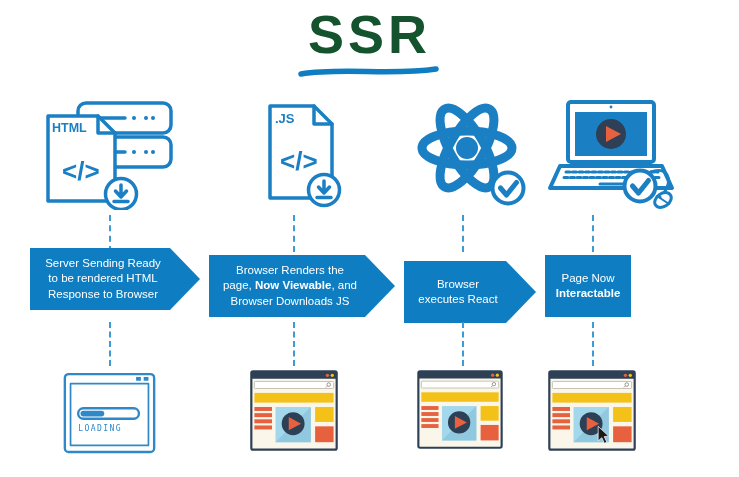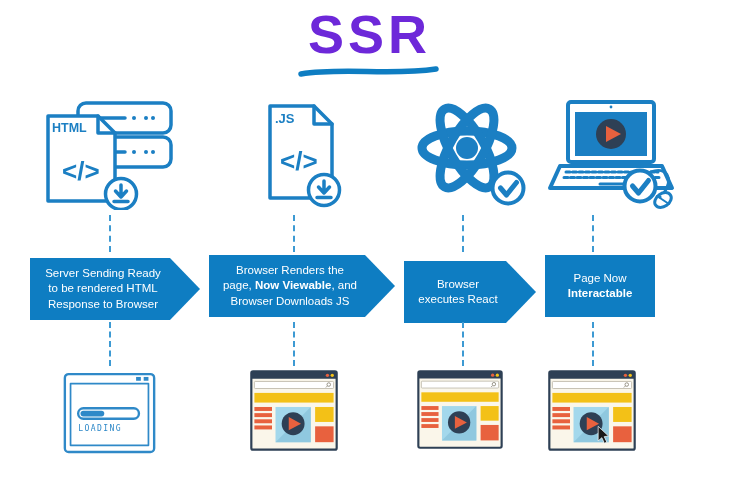--- a/index.html
+++ b/index.html
@@ -1,20 +1,20 @@
 <!DOCTYPE html>
 <html><head>
 <meta charset="utf-8">
 <style>
   html,body {margin:0; padding:0; background:#ffffff; font-family:"Liberation Sans", sans-serif;}
   .stage {position:relative; width:739px; height:477px; background:#ffffff; overflow:hidden;}
 
   .ssr-title {
     position:absolute; top:6px; left:0; width:100%; text-align:center;
-    font-size:54px; font-weight:bold; color:#6d28d9; letter-spacing:4px; line-height:1.05;
+    font-size:54px; font-weight:bold; color:#14532d; letter-spacing:4px; line-height:1.05;
   }
   .ssr-underline {position:absolute; top:66px; left:298px;}
 
   .icon-abs {position:absolute;}
 
   .vdash {position:absolute; width:0; border-left:2px dashed #3d9ad3;}
 
   .arrow, .endbox {
     position:absolute; height:62px; background:#0e7dc2; color:#ffffff;
     display:flex; align-items:center; justify-content:center;
@@ -52,21 +52,21 @@
       <circle cx="125" cy="54" r="2" fill="#1b7fc3" stroke="none"></circle>
       <path d="M20,18 H70 L87,35 V103 H20 Z" fill="#ffffff"></path>
       <path d="M70,18 V35 H87"></path>
       <text x="24" y="34" font-size="12.5" font-weight="bold" fill="#1b7fc3" stroke="none">HTML</text>
       <text x="34" y="82" font-size="26" font-weight="bold" fill="#1b7fc3" stroke="none">&lt;/&gt;</text>
       <circle cx="93" cy="96" r="15.5" fill="#ffffff"></circle>
       <path d="M93,87 V98 M87.5,93 L93,99 L98.5,93 M86,103.5 H100"></path>
     </g>
   </svg>
   <div class="vdash" style="left:109px; top:215px; height:37px;"></div>
-  <div class="arrow" style="left:30px; top:258px; width:170px;">
+  <div class="arrow" style="left:30px; top:248px; width:170px;">
     <span><span>Server Sending Ready to be rendered HTML Response to Browser</span><strong></strong><span></span></span>
   </div>
   <div class="vdash" style="left:109px; top:322px; height:44px;"></div>
   <svg class="icon-abs" style="left:62px; top:370px;" width="95" height="88" viewBox="0 0 100 92">
     <g fill="none" stroke="#2f89c8" stroke-width="2.5" stroke-linecap="round" stroke-linejoin="round">
       <rect x="3" y="4" width="94" height="82" rx="4" fill="#ffffff"></rect>
       <rect x="9" y="14" width="82" height="65" stroke-width="1.8"></rect>
       <rect x="78" y="7" width="5" height="4" fill="#2f89c8" stroke="none"></rect>
       <rect x="86" y="7" width="5" height="4" fill="#2f89c8" stroke="none"></rect>
       <rect x="17" y="40" width="64" height="11" rx="5.5"></rect>
@@ -160,21 +160,21 @@
       <path d="M52,88 H76" stroke-width="3"></path>
       <path d="M103,76 C118,70 126,82 116,97" stroke-width="3"></path>
       <ellipse cx="115" cy="104" rx="9" ry="6.5" transform="rotate(-35 115 104)" fill="#ffffff" stroke-width="3"></ellipse>
       <path d="M109,100 L121,108" stroke-width="2"></path>
       <circle cx="112" cy="101" r="1.6" fill="#1b7fc3" stroke="none"></circle>
       <circle cx="92" cy="90" r="15.5" fill="#ffffff"></circle>
       <path d="M84.5,90 L90.5,97 L100.5,84.5" stroke-width="5"></path>
     </g>
   </svg>
   <div class="vdash" style="left:592px; top:215px; height:37px;"></div>
-  <div class="endbox" style="left:545px; top:255px; width:110px;">
+  <div class="endbox" style="left:545px; top:255px; width:86px;">
     <span><span>Page Now </span><strong>Interactable</strong><span></span></span>
   </div>
   <div class="vdash" style="left:592px; top:322px; height:44px;"></div>
   <svg class="icon-abs" style="left:548px; top:370px;" width="88" height="81" viewBox="0 0 100 92">
     <rect x="1.5" y="1.5" width="97" height="89" rx="2" fill="#faf6ea" stroke="#2e4055" stroke-width="2.5"></rect>
     <path d="M1.5,1.5 h97 v8.5 h-97 z" fill="#2e4055"></path>
     <circle cx="88" cy="6" r="1.9" fill="#e8613e"></circle>
     <circle cx="93.5" cy="6" r="1.9" fill="#f3c117"></circle>
     <rect x="5" y="13" width="90" height="8" rx="1" fill="#ffffff" stroke="#b9b4a4" stroke-width="0.9"></rect>
     <circle cx="89.5" cy="16.5" r="2" fill="none" stroke="#8b8678" stroke-width="1"></circle>

